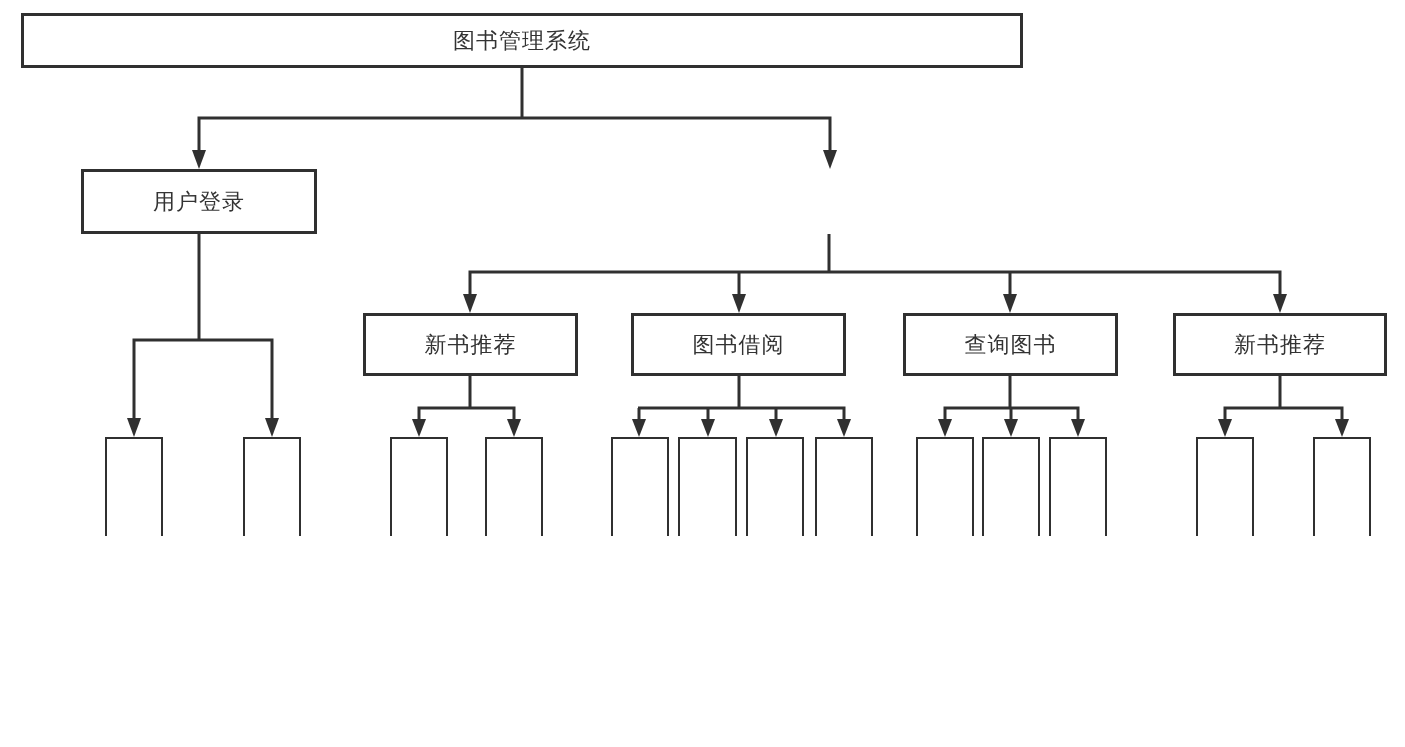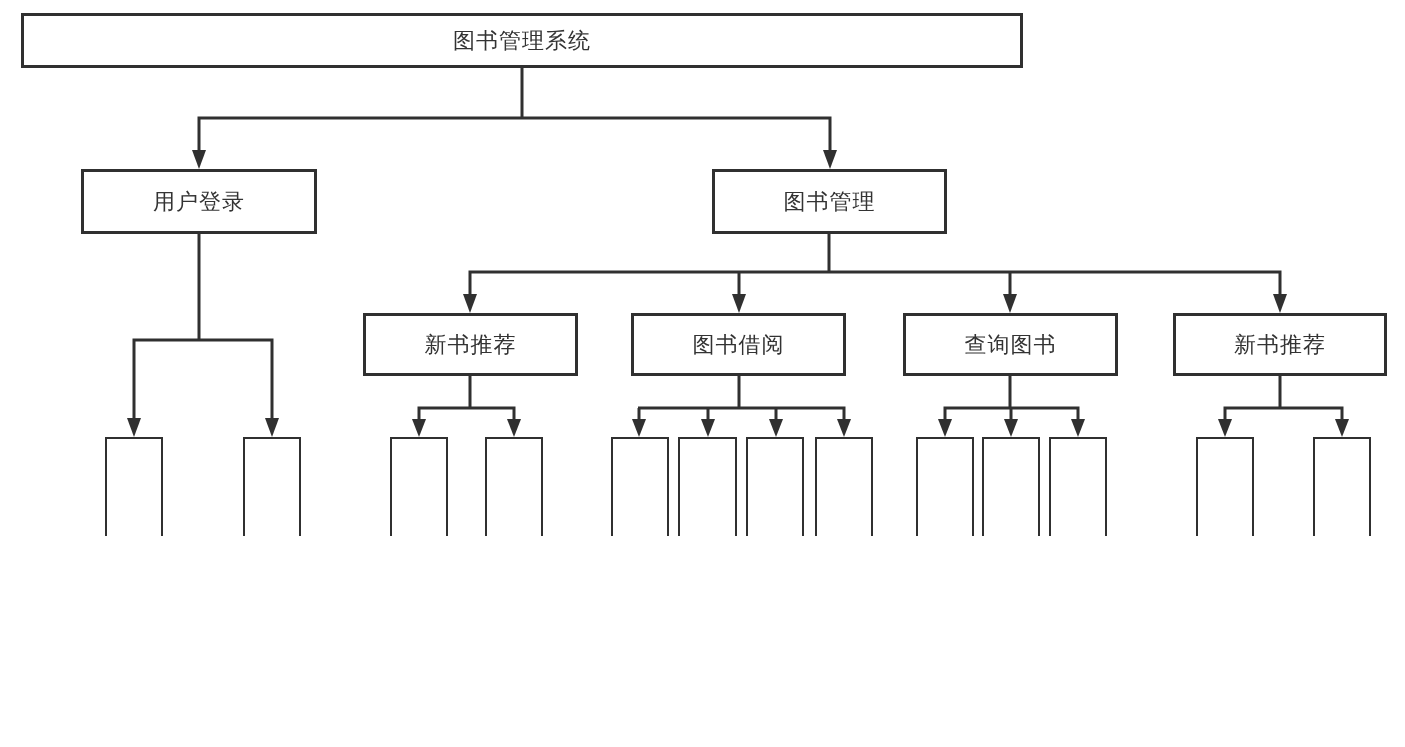--- a/index.html
+++ b/index.html
@@ -121,23 +121,20 @@
     </g>
   </svg>
 
   <div class="node n-root">
     <span>图书管理系统</span>
   </div>
 
   <div class="node n-l2a">
     <span>用户登录</span>
   </div>
-  <div class="node n-l2b">
-    <span>图书管理</span>
-  </div>
 
   <div class="node n-l3a">
     <span>新书推荐</span>
   </div>
   <div class="node n-l3b">
     <span>图书借阅</span>
   </div>
   <div class="node n-l3c">
     <span>查询图书</span>
   </div>

